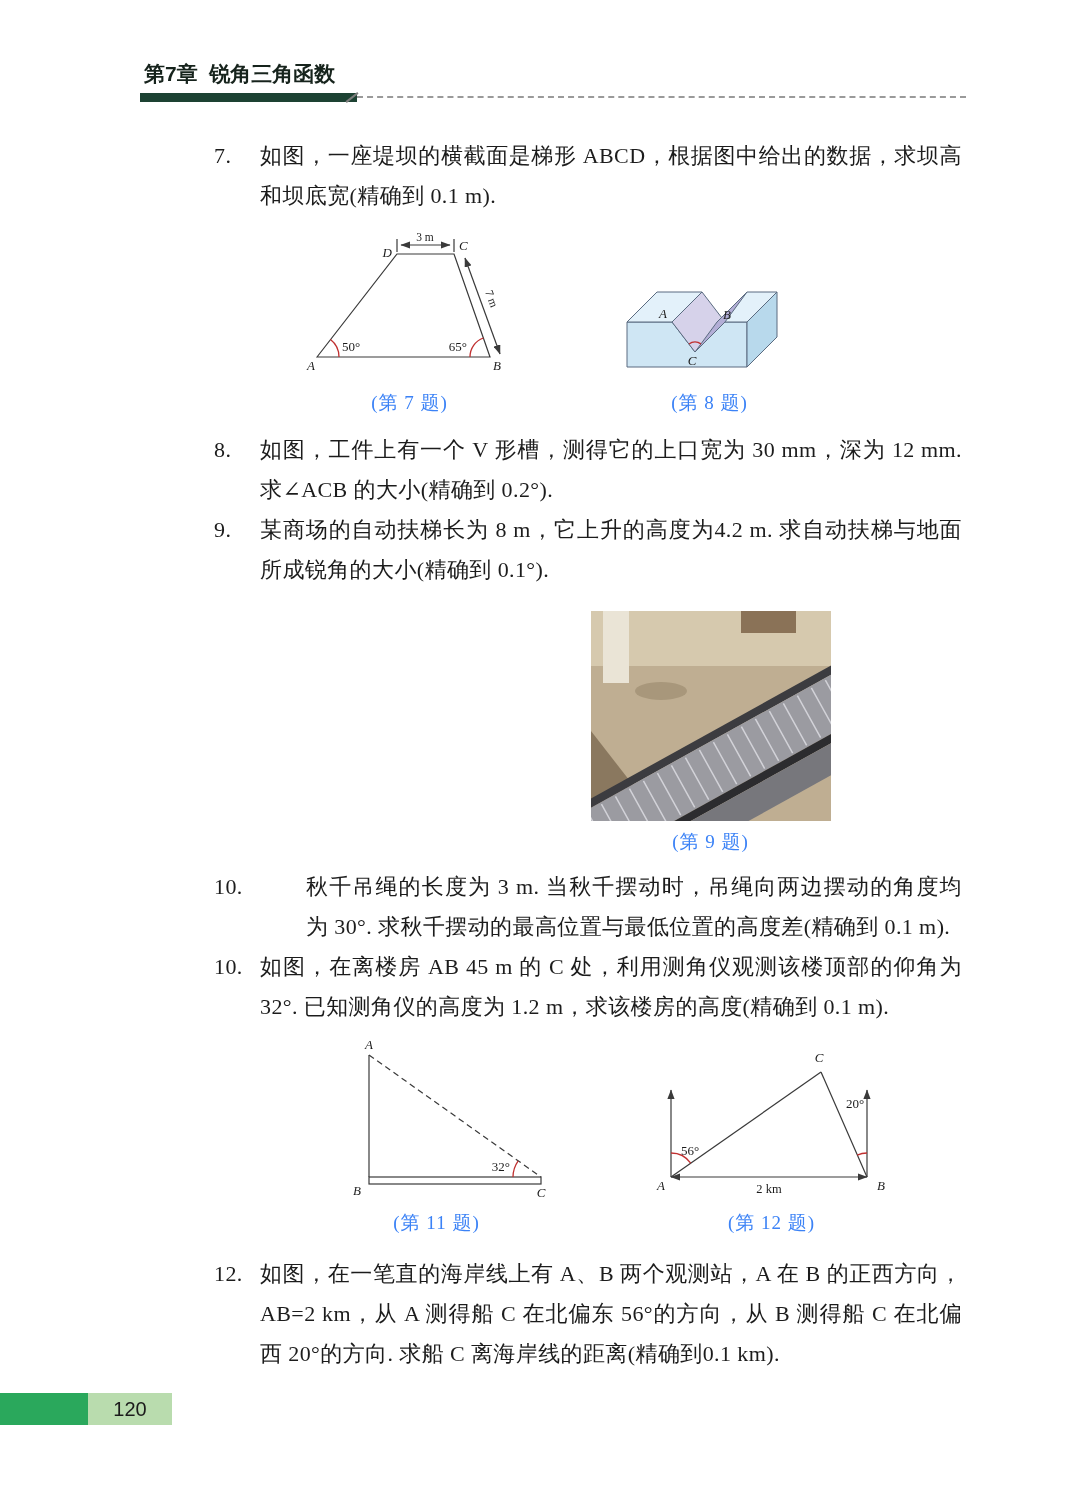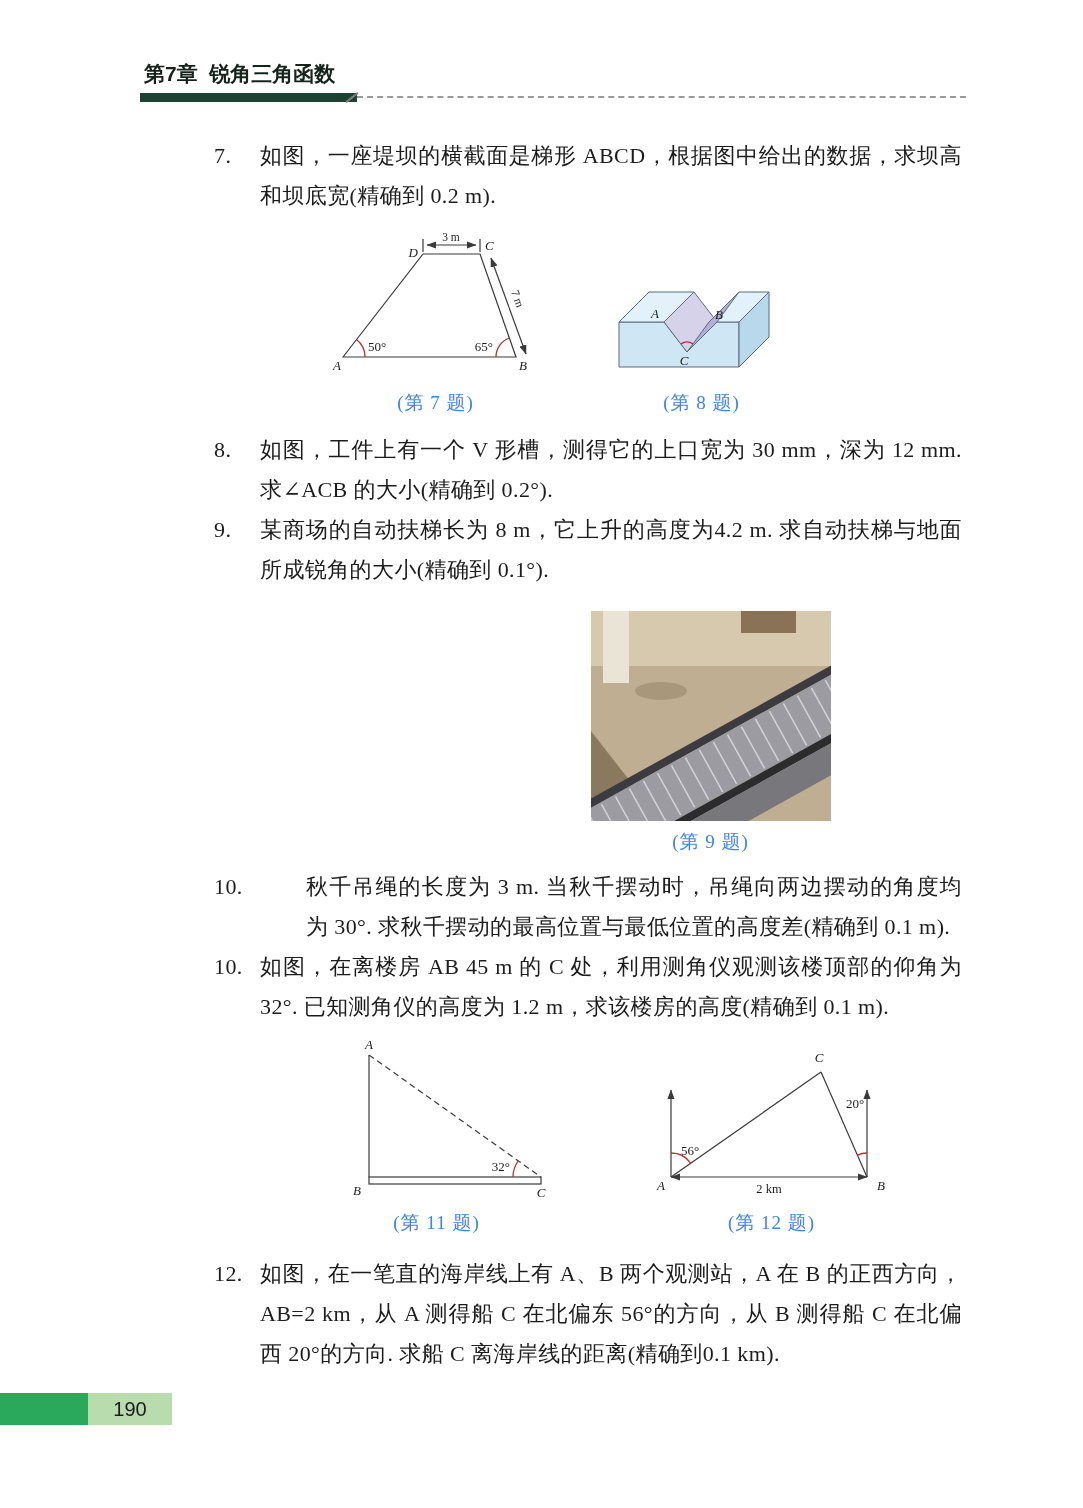--- a/index.html
+++ b/index.html
@@ -13,21 +13,21 @@
   .header-slash{width:2px;height:15px;background:#7d7d7d;transform:rotate(52deg);margin:0 4px -3px -6px;}
   .header-dash{flex:1;border-bottom:2px dashed #9a9a9a;margin-bottom:4px;}
 
   
   .content{position:absolute;top:130px;left:214px;width:748px;}
   .problem{display:flex;font-size:22px;line-height:40px;letter-spacing:.4px;}
   .pnum{width:46px;flex-shrink:0;}
   .ptext{flex:1;margin:0;text-align:justify;}
 
   .fig-row{display:flex;align-items:flex-end;}
-  .fig-row-1{margin:16px 0 14px 114px;gap:66px;}
+  .fig-row-1{margin:16px 0 14px 88px;gap:100px;}
   .fig-row-2{margin:10px 0 10px 105px;gap:95px;}
   figure{margin:0;display:flex;flex-direction:column;align-items:center;}
   figcaption{font-size:19px;letter-spacing:1px;margin-top:8px;color:#3b82f6;}
   .fig9-wrap{margin:21px 0 12px 245px;} .m-top-12{margin-top:1px;gap:46px;} .m-top-10{margin-top:18px;} .m-top-6{margin-top:6px;}
 
   svg text{font-family:"Liberation Serif","DejaVu Serif",serif;}
   .vlabel{font-style:italic;font-size:13px;fill:#1c1c1c;}
   .dimlabel{font-size:11.5px;fill:#1c1c1c;}
   .anglabel{font-size:13px;fill:#1c1c1c;}
   .figline{stroke:#3a3a3a;stroke-width:1.2;fill:none;}
@@ -47,21 +47,21 @@
   <header class="chapter-header">
     <span class="chapter-title">第7章  锐角三角函数</span>
     <span class="header-slash"></span>
     <span class="header-dash"></span>
   </header>
 
   <main class="content">
 
     <section class="problem m-top-6">
       <span class="pnum">7.</span>
-      <p class="ptext">如图，一座堤坝的横截面是梯形 ABCD，根据图中给出的数据，求坝高和坝底宽(精确到 0.2 m).</p>
+      <p class="ptext">如图，一座堤坝的横截面是梯形 ABCD，根据图中给出的数据，求坝高和坝底宽(精确到 0.1 m).</p>
     </section>
 
     <div class="fig-row fig-row-1">
       <figure>
         <svg width="215" height="150" viewBox="0 0 215 150">
           <defs>
             <marker id="ar7" viewBox="0 0 8 6" refX="7.5" refY="3" markerWidth="8" markerHeight="6" orient="auto-start-reverse">
               <path d="M0 0 L8 3 L0 6 Z" fill="#3a3a3a"></path>
             </marker>
           </defs>
@@ -183,16 +183,16 @@
 
     <section class="problem m-top-10">
       <span class="pnum">12.</span>
       <p class="ptext">如图，在一笔直的海岸线上有 A、B 两个观测站，A 在 B 的正西方向，AB=2 km，从 A 测得船 C 在北偏东 56°的方向，从 B 测得船 C 在北偏西 20°的方向. 求船 C 离海岸线的距离(精确到0.1 km).</p>
     </section>
 
   </main>
 
   <div class="footer-strip"></div>
   <div class="page-num-box">
-    <span>190</span>
+    <span>120</span>
   </div>
 
 </div>
 
 </body></html>

